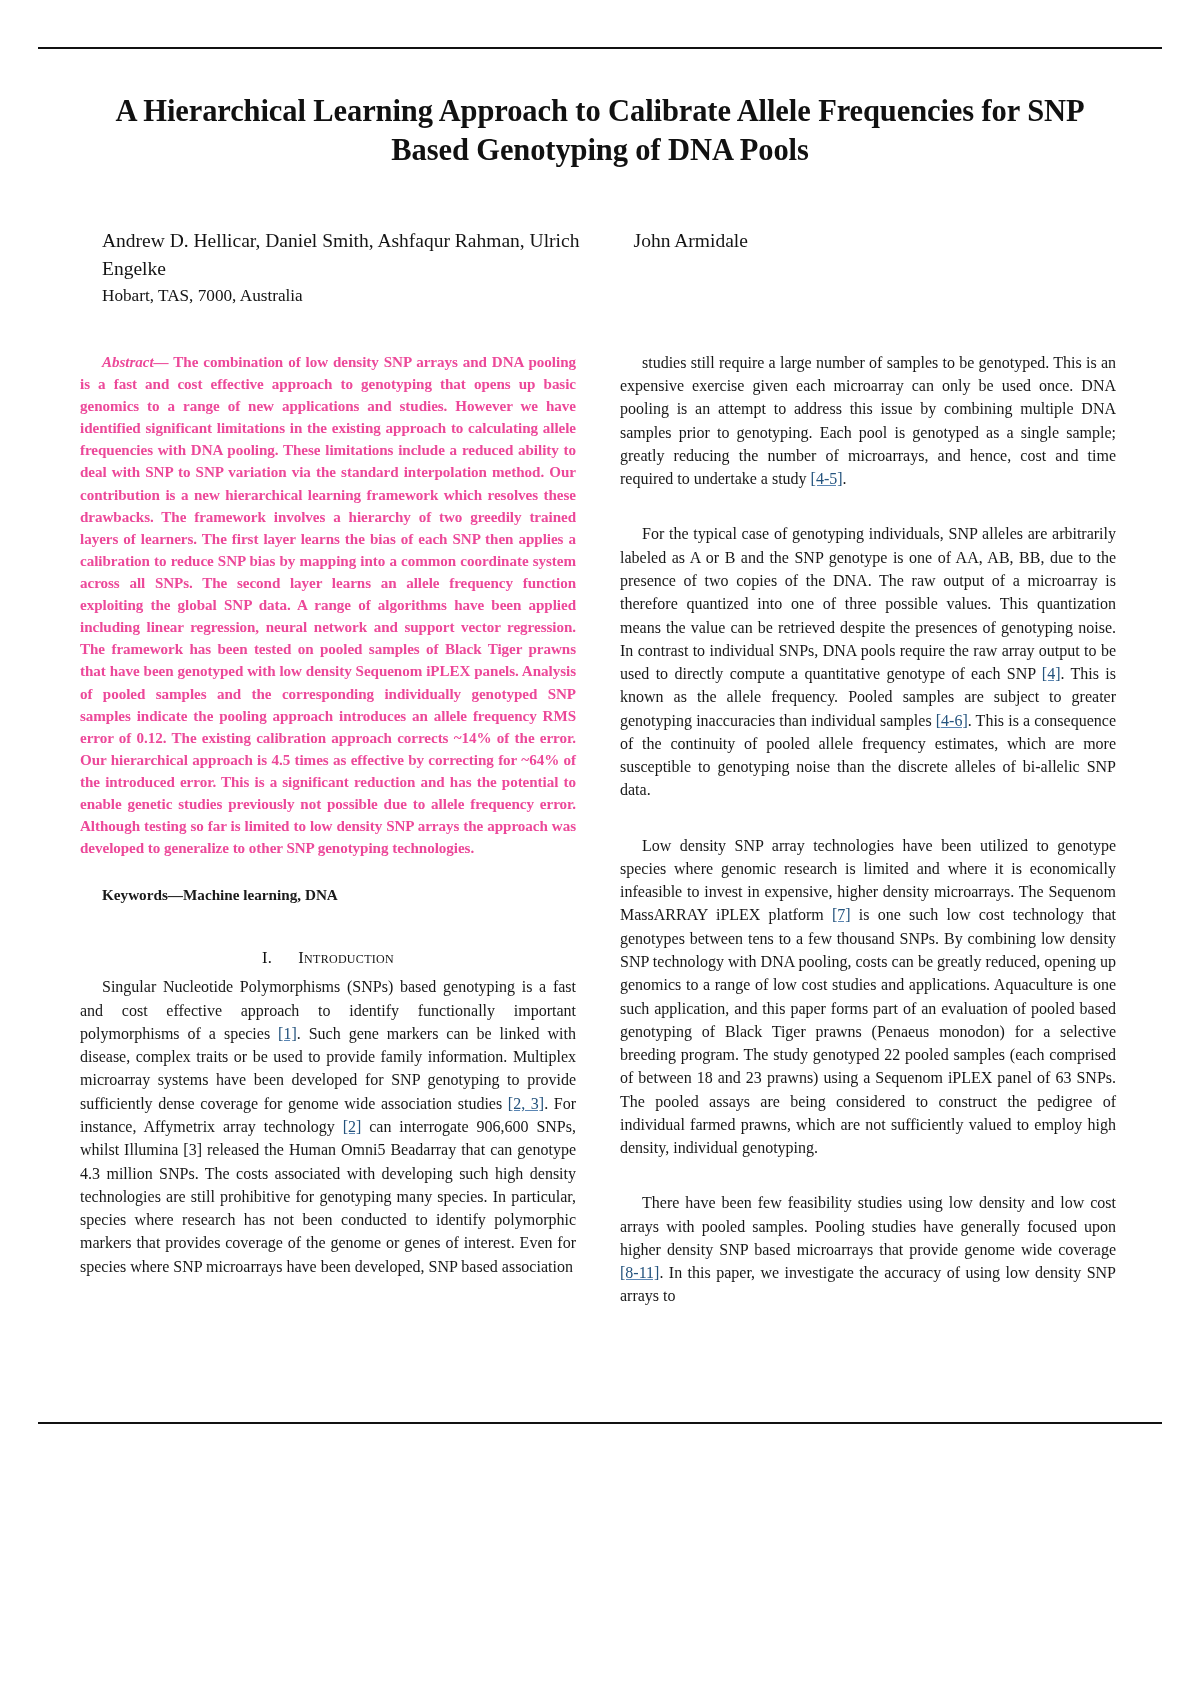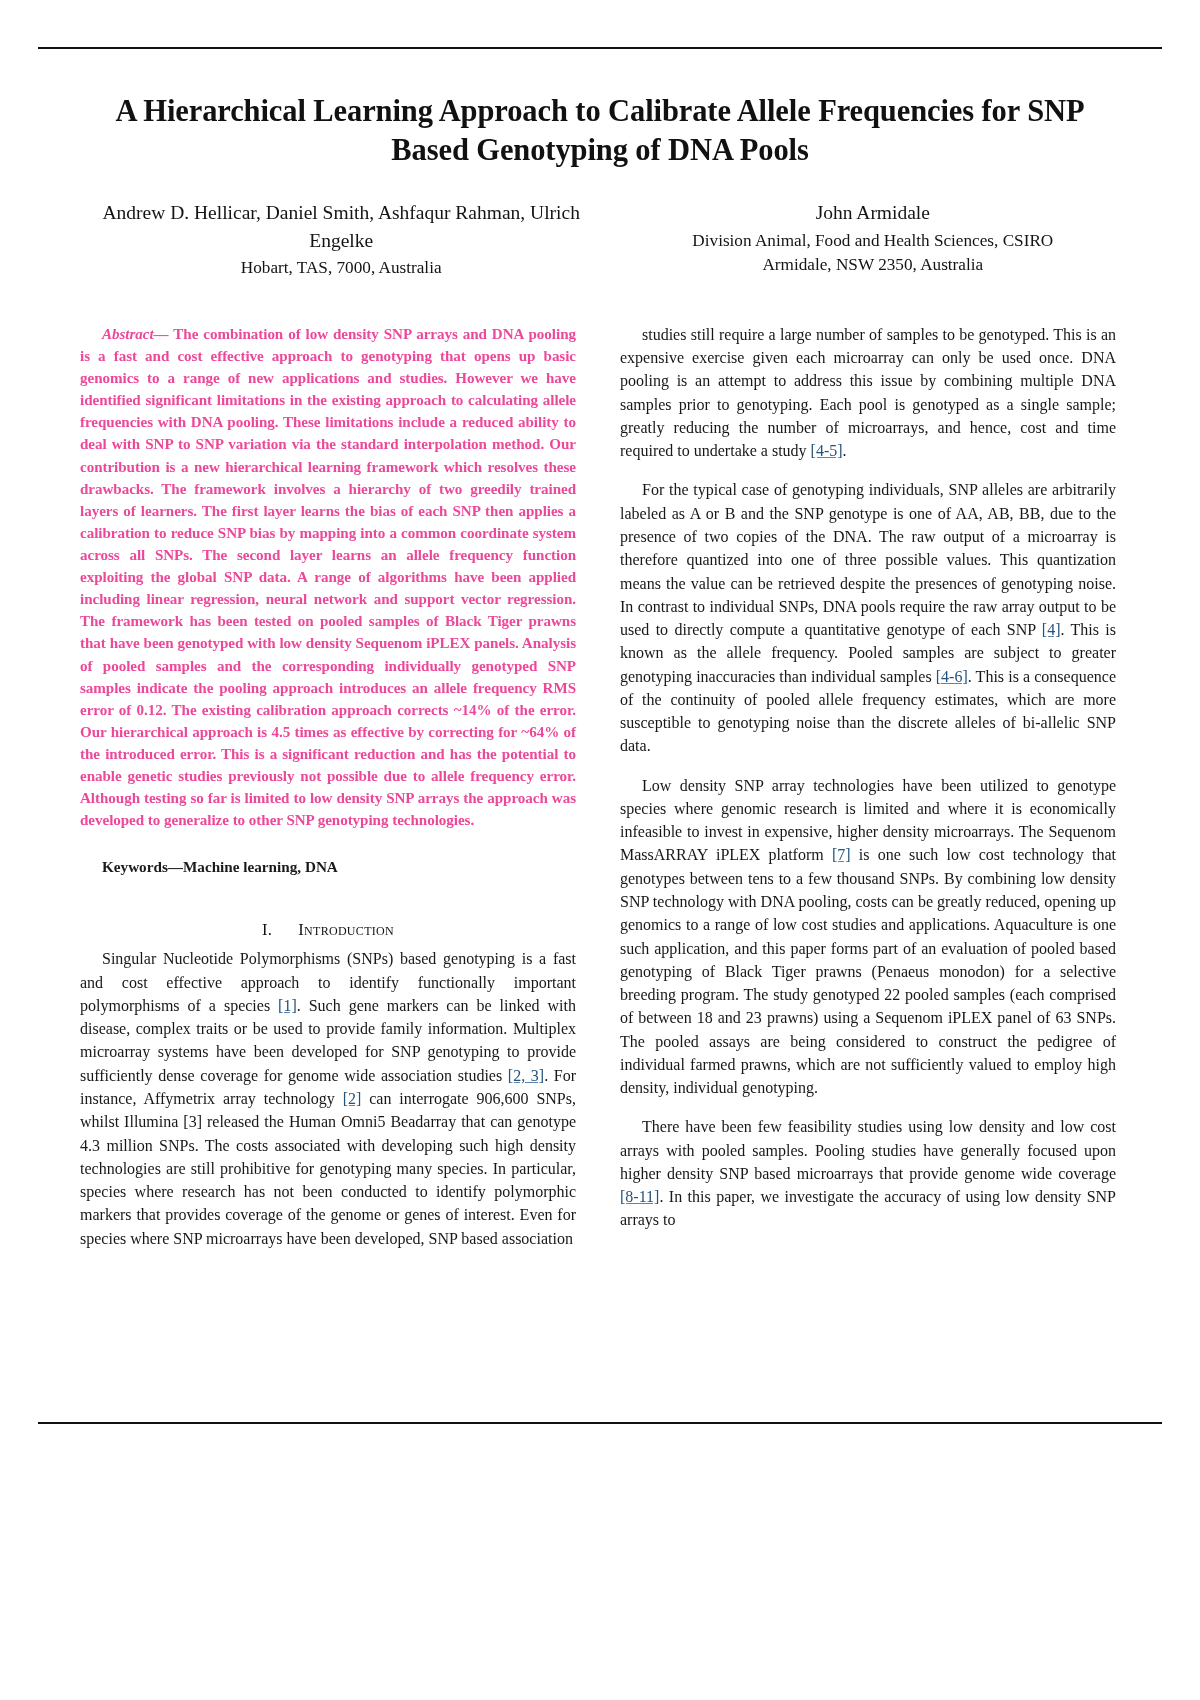--- a/index.html
+++ b/index.html
@@ -52,22 +52,22 @@
   }
 
   
   .authors {
     display: flex;
     margin-top: 29px;
     justify-content: space-between;
   }
   .author-block {
     width: 46%;
-    text-align: center;
     line-height: 1.42;
+    margin-top: 28px;
   }
   .author-block.left { padding-left: 22px; }
   .author-block.right { padding-right: 8px; }
   .author-names {
     font-size: 19.5px;
     color: #141414;
   }
   .author-affil {
     font-size: 17.2px;
     color: #141414;
@@ -126,21 +126,21 @@
     display: inline-block;
     margin-right: 26px;
   }
 
   .body-text {
     font-size: 16px;
     line-height: 1.455;
     text-indent: 22px;
     color: #171717;
   }
-  .body-text + .body-text { margin-top: 16px; }
+  .body-text + .body-text { margin-top: 32px; }
   .col.right .body-text:first-child { text-indent: 22px; }
 
   .cite {
     color: #23527c;
     text-decoration: underline;
     text-decoration-color: #5a86b5;
   }
 </style>
 </head>
 <body>
@@ -153,24 +153,20 @@
 
   <div class="authors">
     <div class="author-block left">
       <div class="author-names">Andrew D. Hellicar, Daniel Smith, Ashfaqur Rahman, Ulrich Engelke</div>
       <div class="author-affil">
         <span class="line">Hobart, TAS, 7000, Australia</span>
       </div>
     </div>
     <div class="author-block right">
       <div class="author-names">John Armidale</div>
-      <div class="author-affil">
-        <span class="line">Division Animal, Food and Health Sciences, CSIRO</span>
-        <span class="line">Armidale, NSW 2350, Australia</span>
-      </div>
     </div>
   </div>
 
   <div class="columns">
 
     <div class="col left">
 
       <p class="abstract"><span class="lead">Abstract—</span><span> The combination of low density SNP arrays and DNA pooling is a fast and cost effective approach to genotyping that opens up basic genomics to a range of new applications and studies. However we have identified significant limitations in the existing approach to calculating allele frequencies with DNA pooling.  These limitations include a reduced ability to deal with SNP to SNP variation via the standard interpolation method.  Our contribution is a new hierarchical learning framework which resolves these drawbacks.  The framework involves a hierarchy of two greedily trained layers of learners.  The first layer learns the bias of each SNP then applies a calibration to reduce SNP bias by mapping into a common coordinate system across all SNPs. The second layer learns an allele frequency function exploiting the global SNP data. A range of algorithms have been applied including linear regression, neural network and support vector regression.  The framework has been tested on pooled samples of Black Tiger prawns that have been genotyped with low density Sequenom iPLEX panels. Analysis of pooled samples and the corresponding individually genotyped SNP samples indicate the pooling approach introduces an allele frequency RMS error of 0.12.  The existing calibration approach corrects ~14% of the error.  Our hierarchical approach is 4.5 times as effective by correcting for ~64% of the introduced error.  This is a significant reduction and has the potential to enable genetic studies previously not possible due to allele frequency error.  Although testing so far is limited to low density SNP arrays the approach was developed to generalize to other SNP genotyping technologies.</span></p>
 
       <p class="keywords">Keywords—Machine learning, DNA</p>

